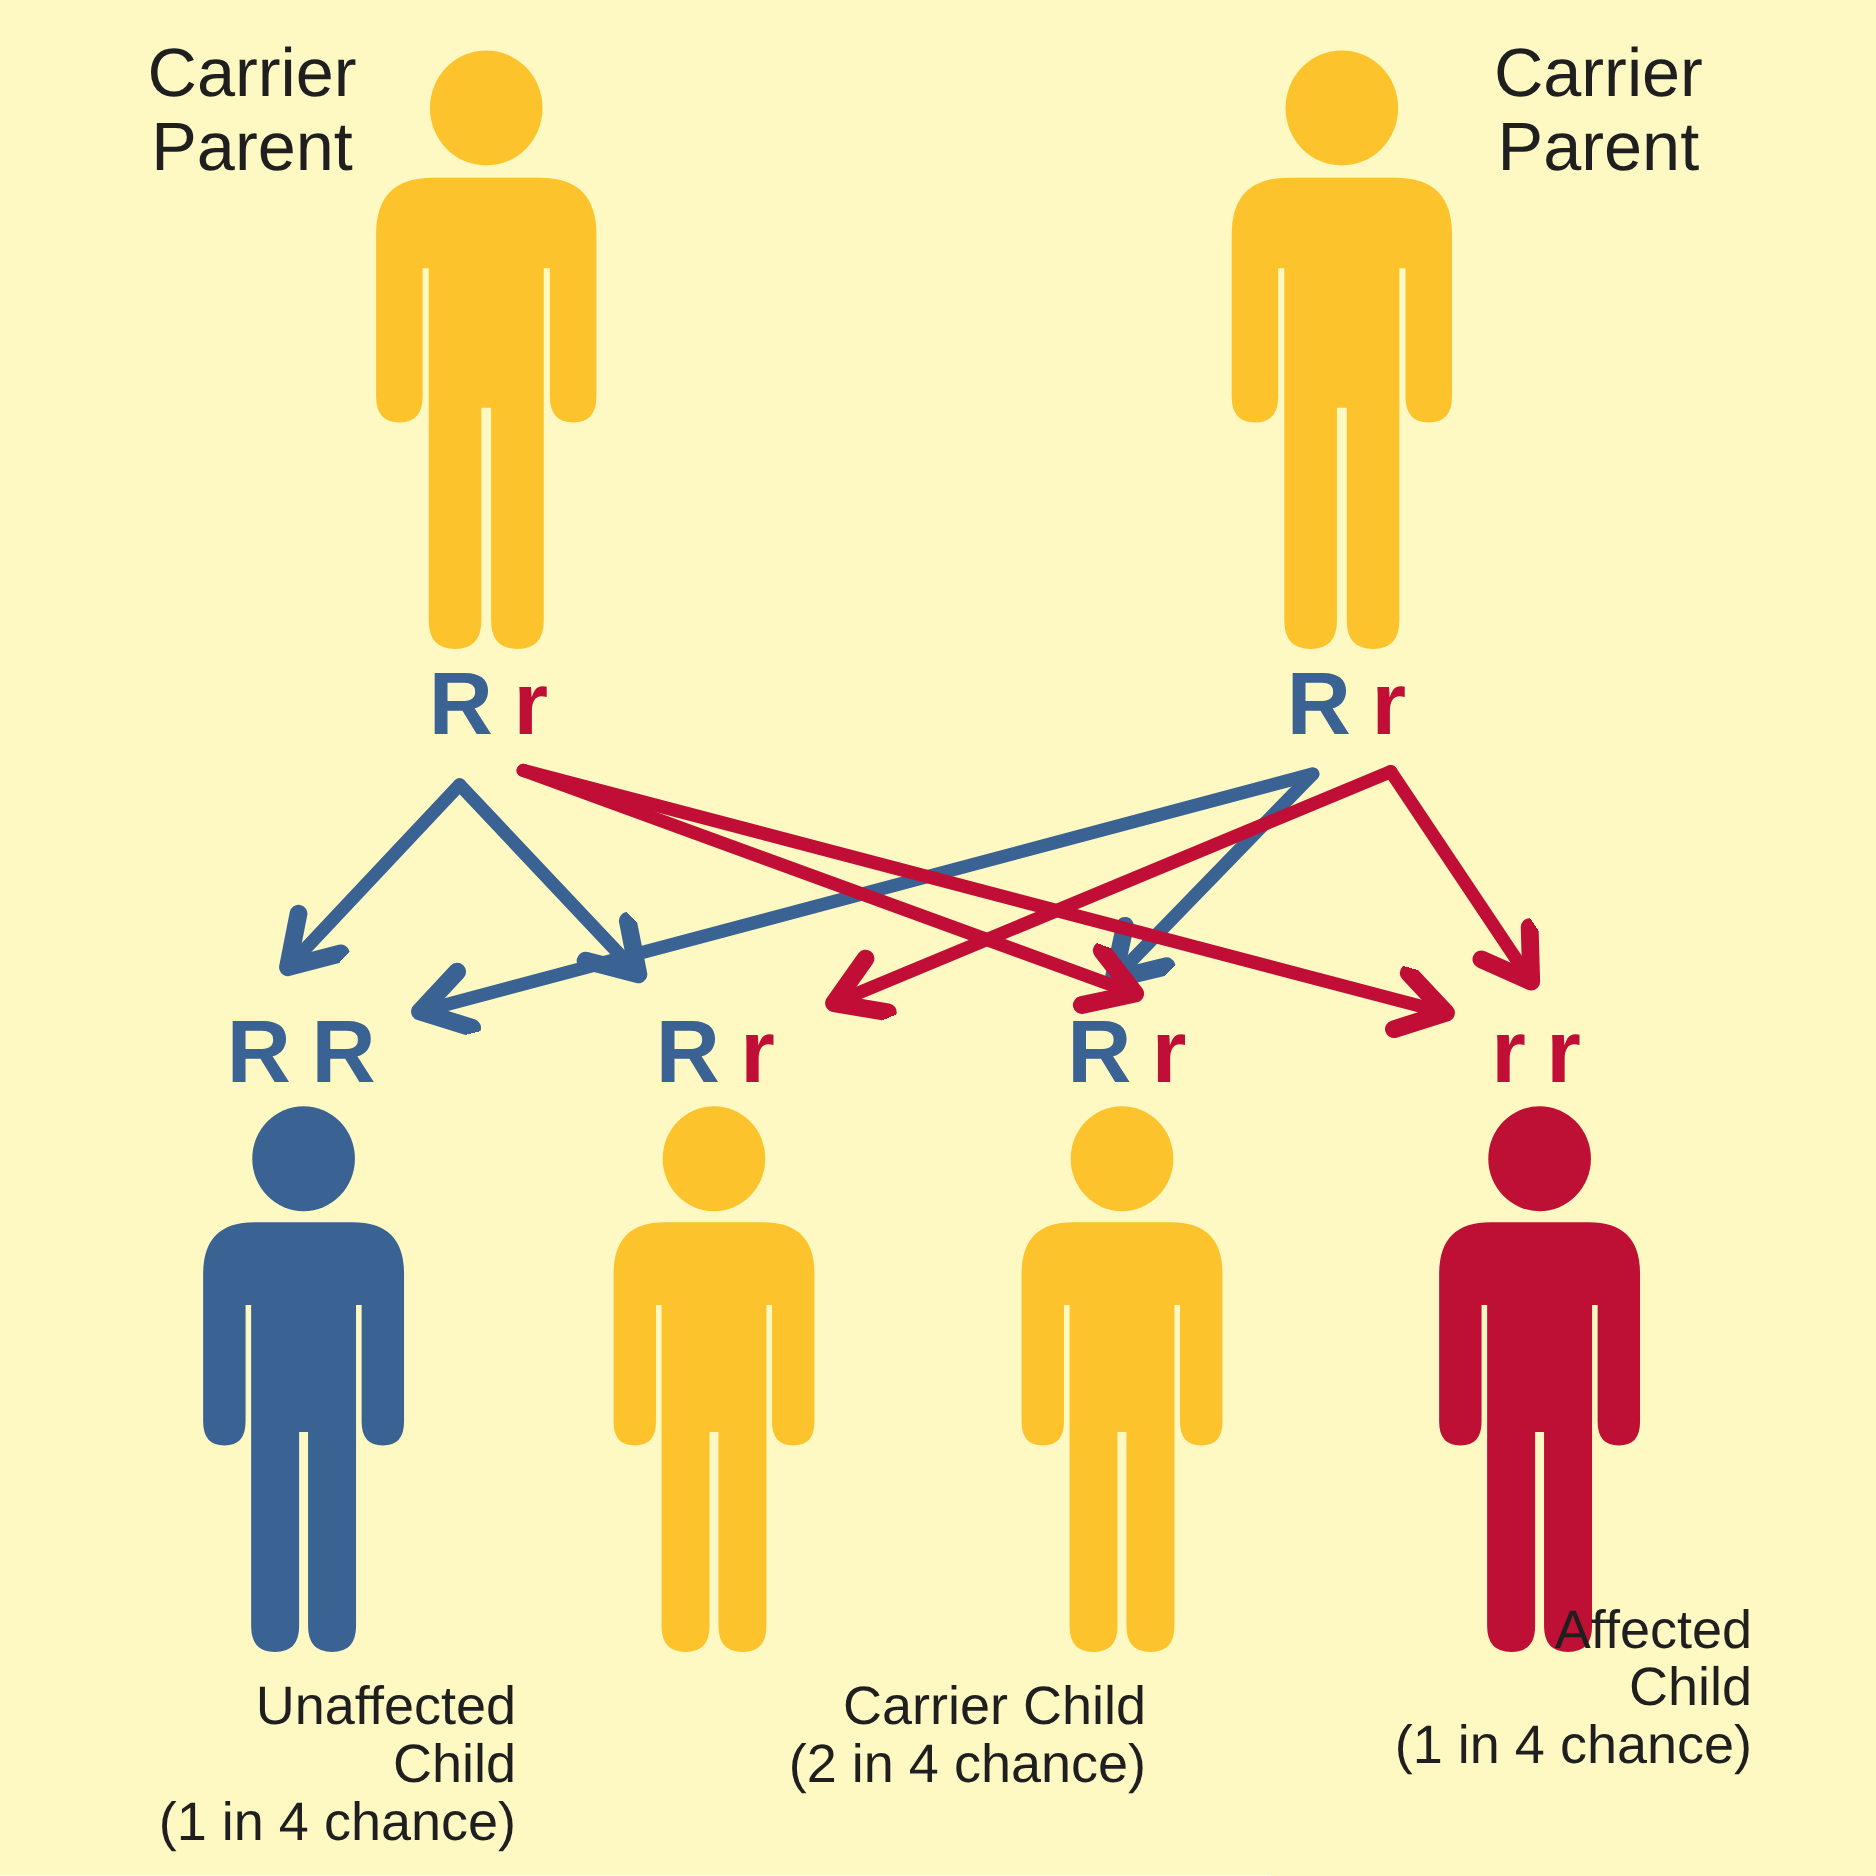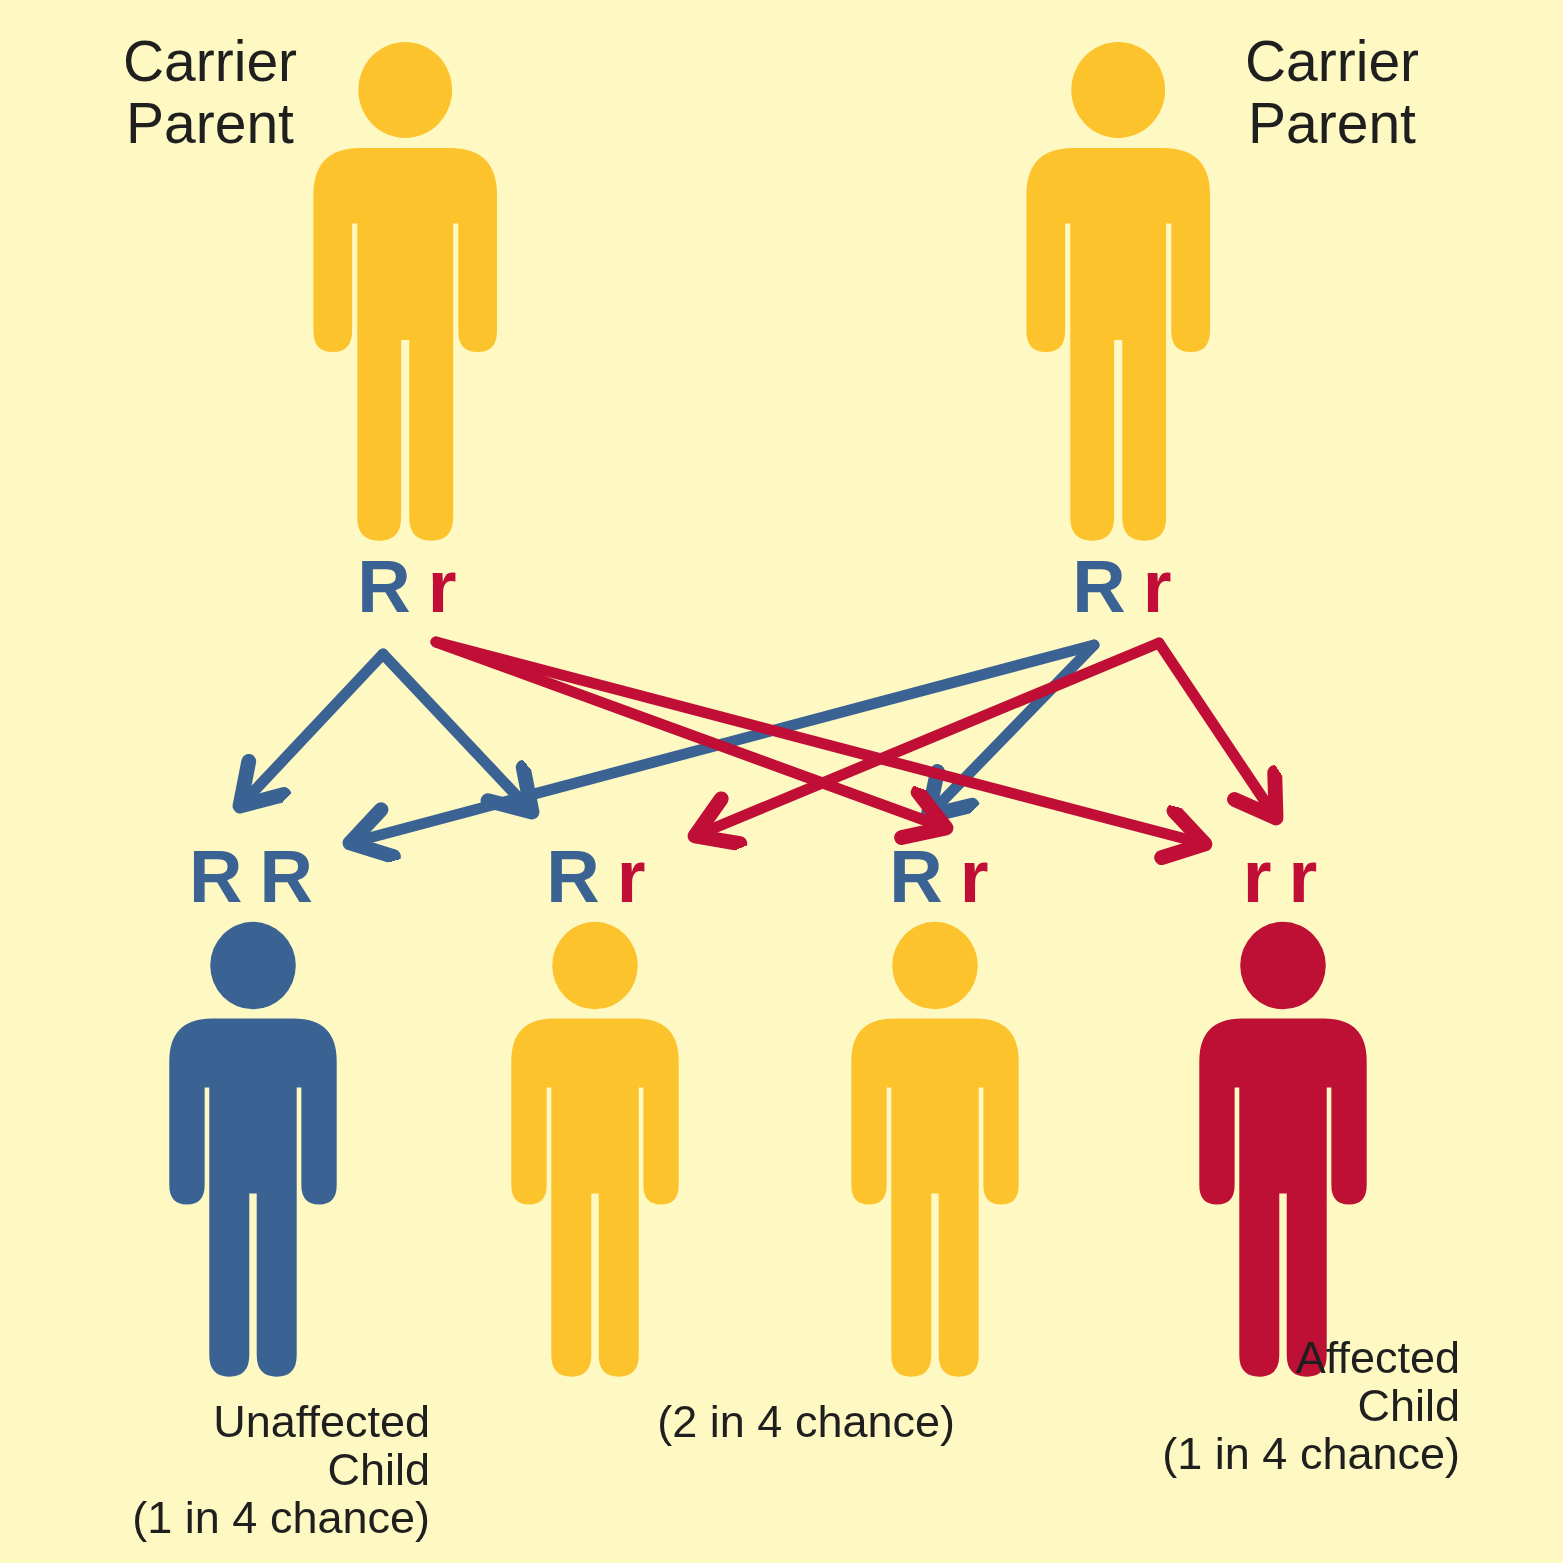--- a/index.html
+++ b/index.html
@@ -105,20 +105,21 @@
     <span class="al al-red">r</span>
     <span class="al al-red">r</span>
   </div>
 
   <div class="child-label" style="left:70px;top:1398px;">
     <div>Unaffected</div>
     <div>Child</div>
     <div>(1 in 4 chance)</div>
   </div>
   <div class="child-label" style="left:595px;top:1398px;">
+    <div>Carrier Child</div>
     <div>(2 in 4 chance)</div>
   </div>
   <div class="child-label" style="left:1100px;top:1334px;">
     <div>Affected</div>
     <div>Child</div>
     <div>(1 in 4 chance)</div>
   </div>
 
 </div>
 

